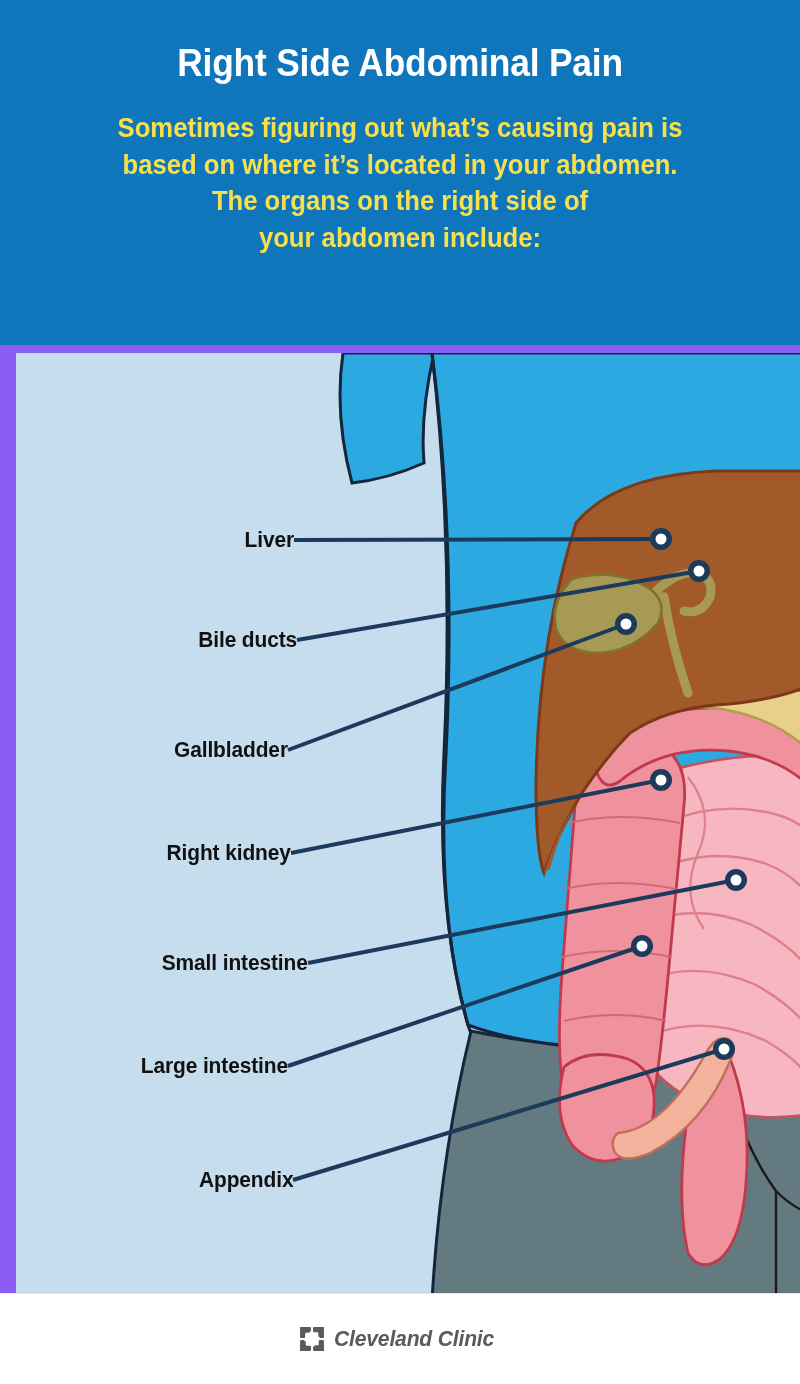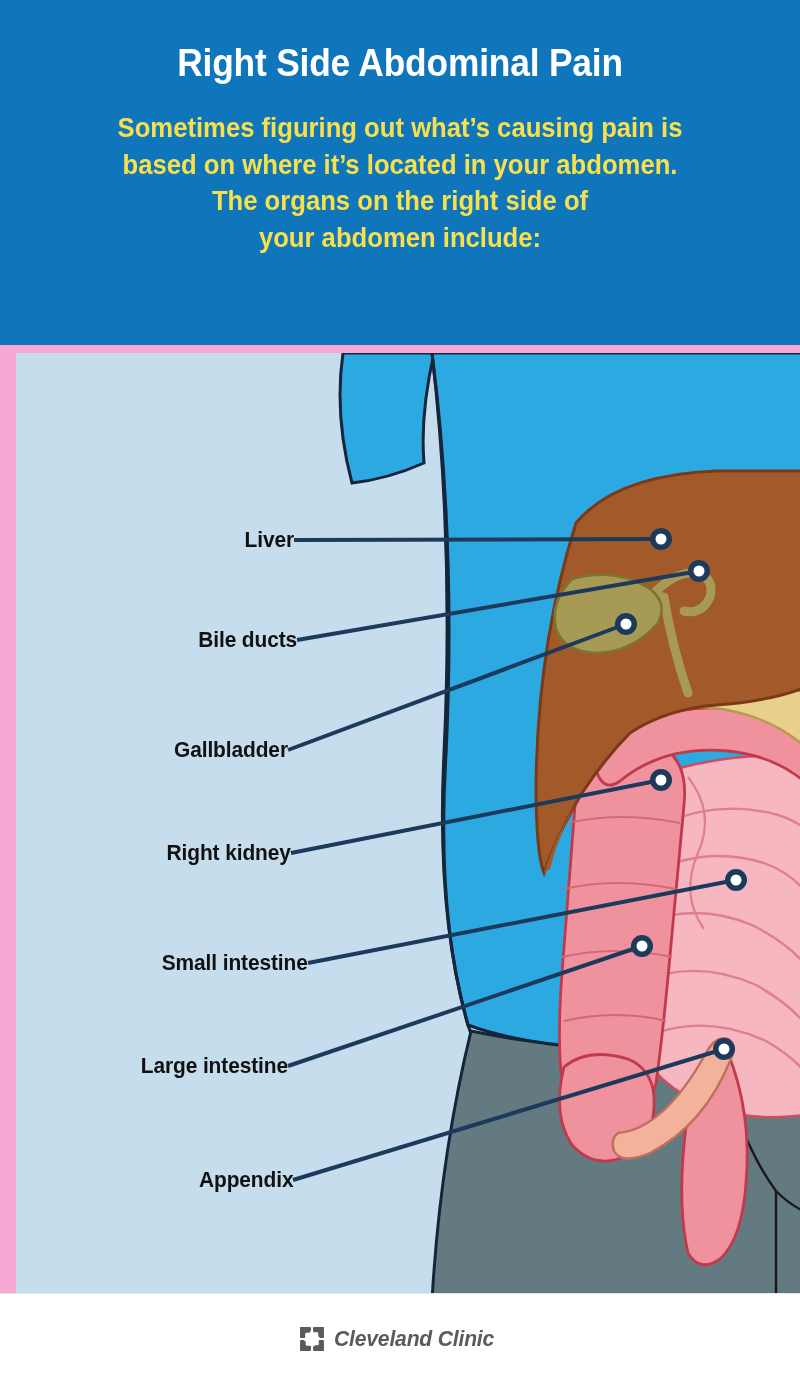--- a/index.html
+++ b/index.html
@@ -6,21 +6,21 @@
   * { margin:0; padding:0; box-sizing:border-box; }
   html, body {
     width:800px; height:1384px;
     background:#ffffff;
     font-family:"Liberation Sans", sans-serif;
     overflow:hidden;
   }
   #infographic {
     position:relative;
     width:800px; height:1384px;
-    background:#f9a8d4;
+    background:#8b5cf6;
     overflow:hidden;
   }
 
   
   #header {
     position:absolute; left:0; top:0;
     width:800px; height:345px;
     background:#0f76bc;
     padding:44px 46px 0 46px;
     text-align:center;

